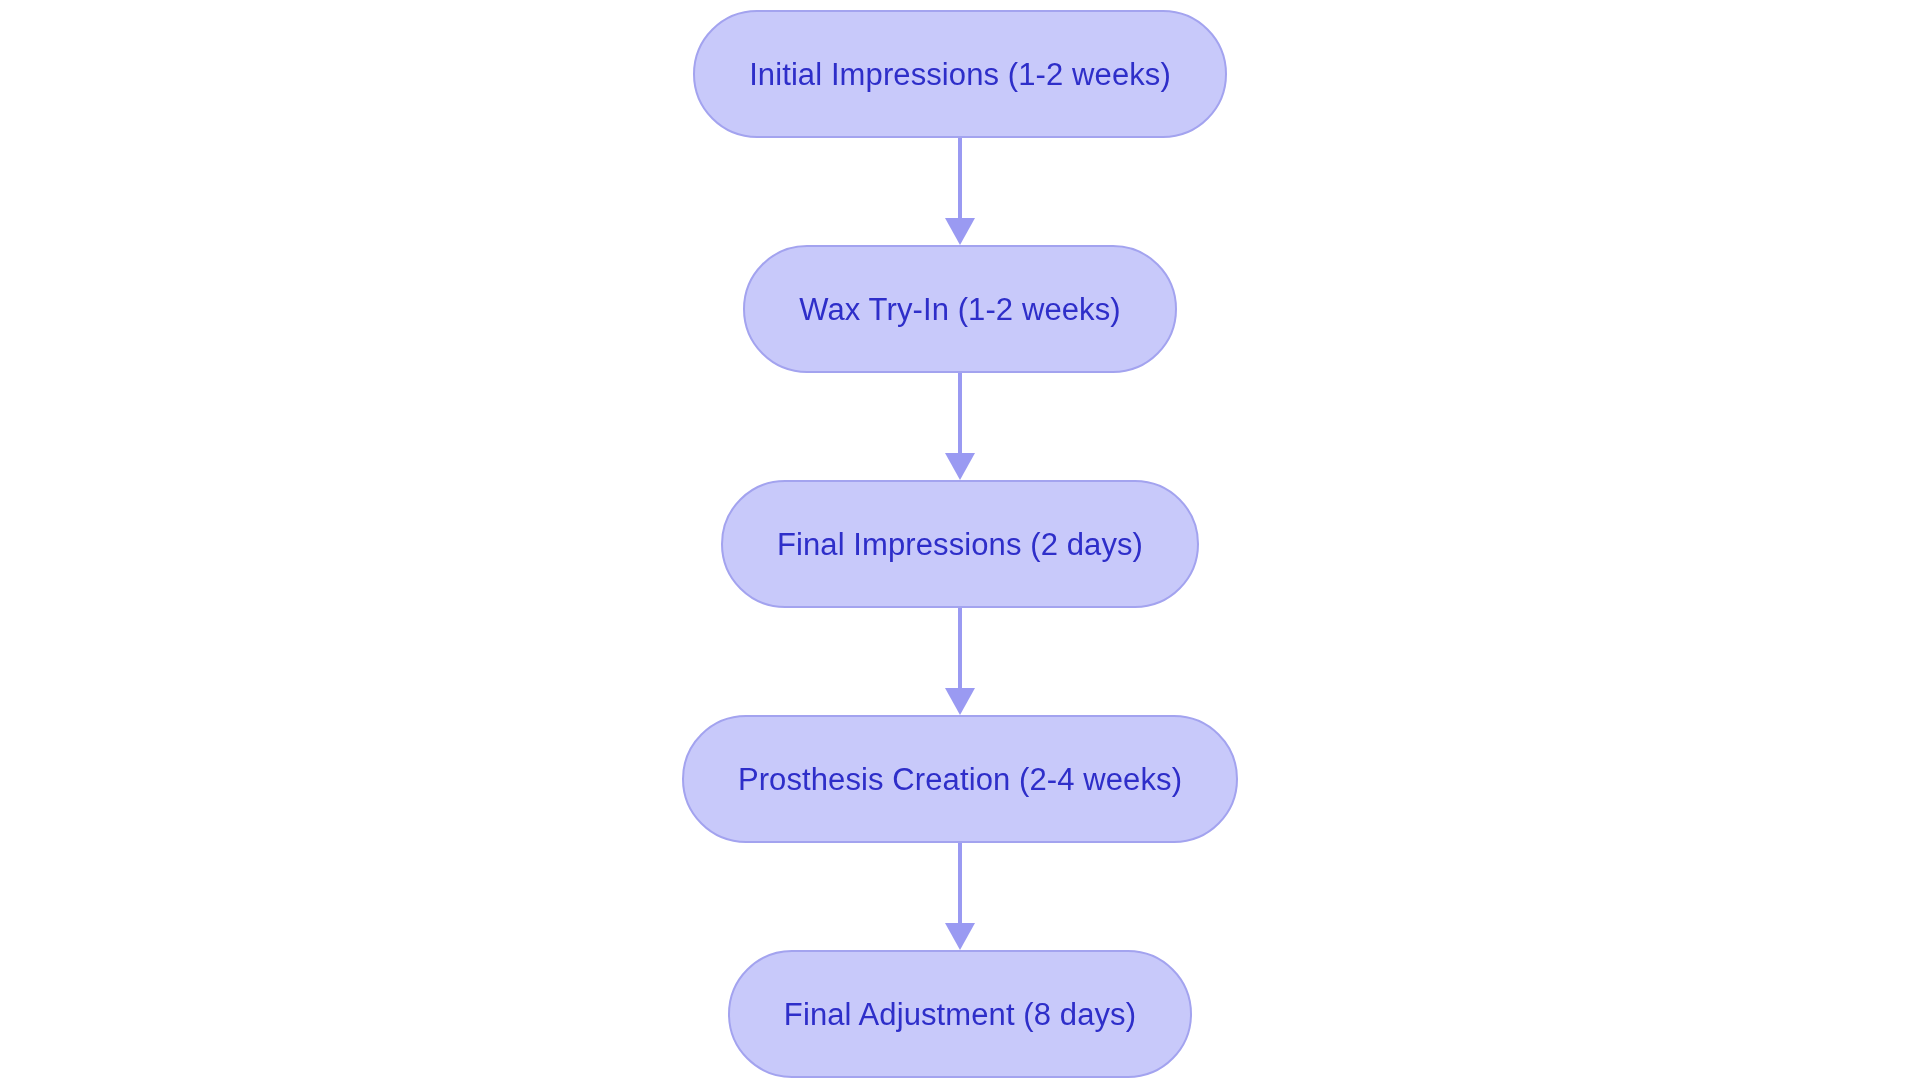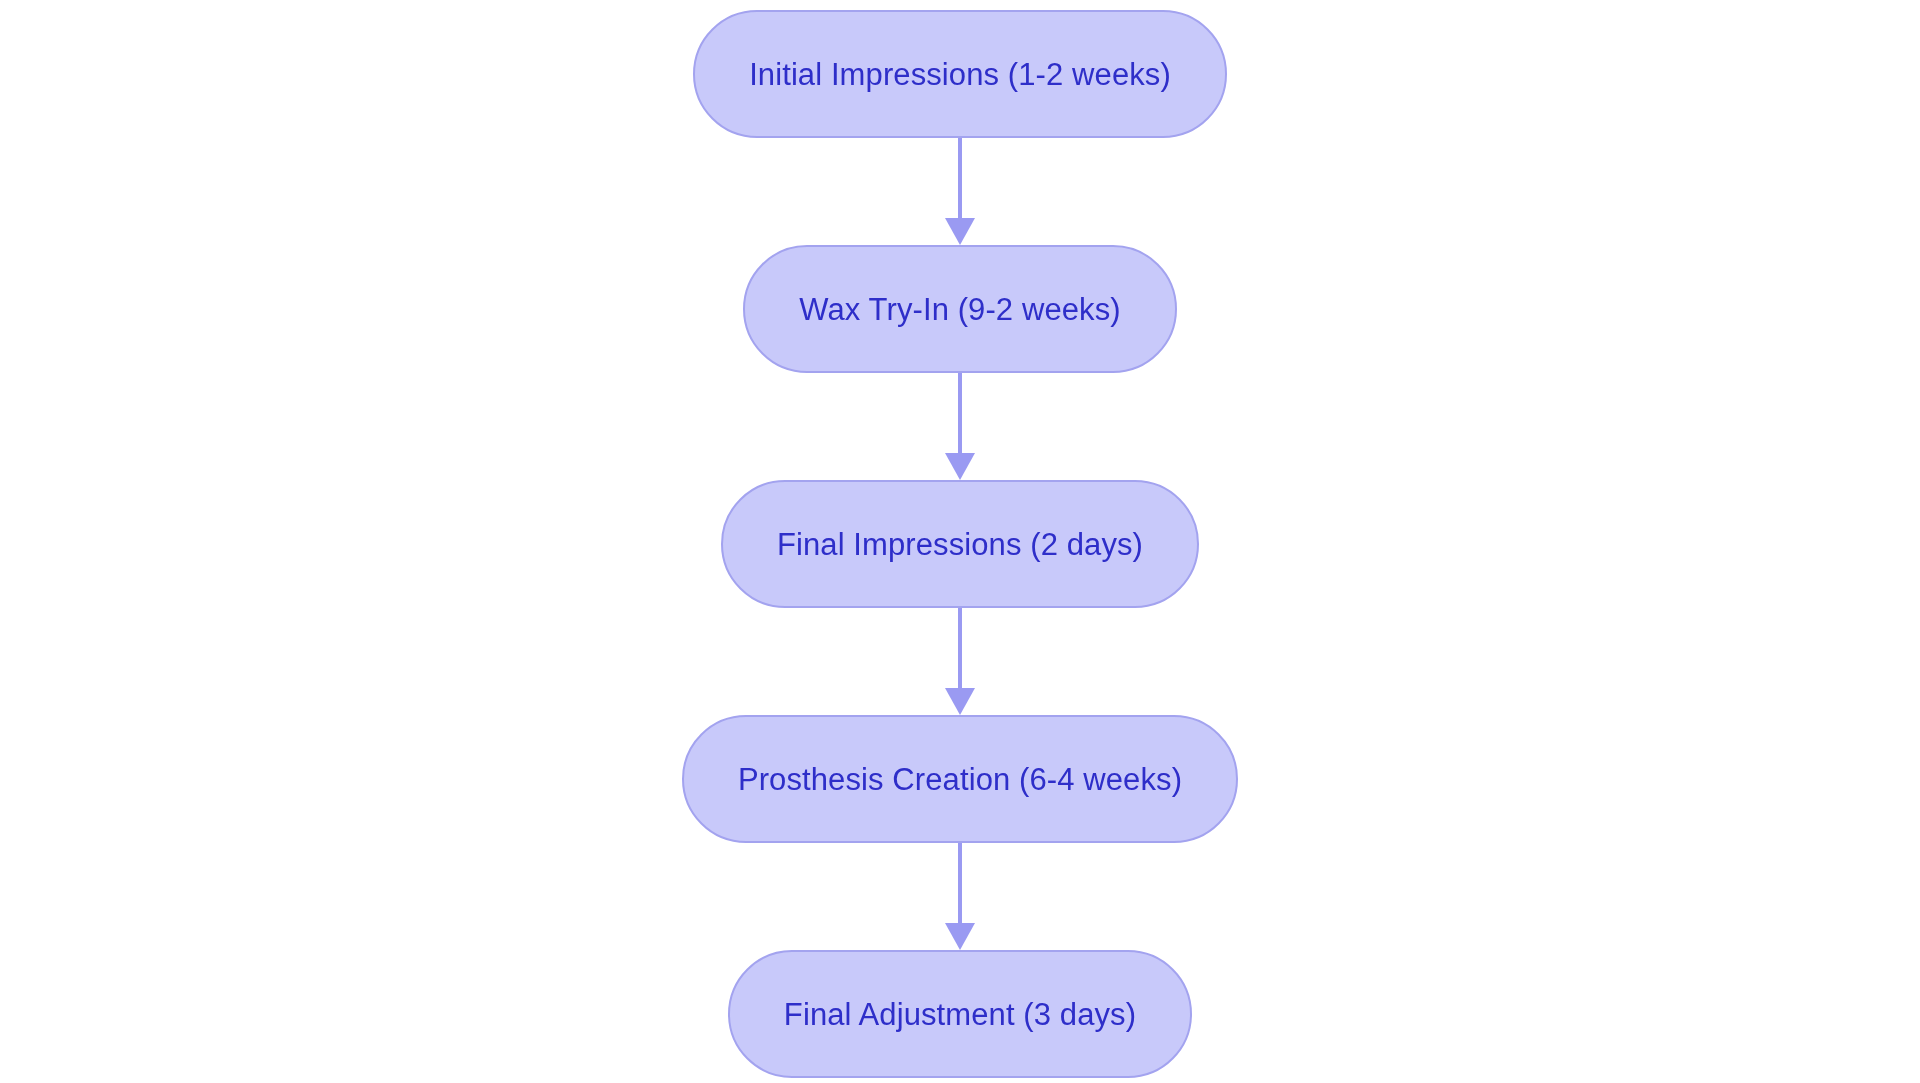--- a/index.html
+++ b/index.html
@@ -74,44 +74,44 @@
     <div class="node">
       <span class="node-label">Initial Impressions (1-2 weeks)</span>
     </div>
 
     <svg class="connector" viewBox="0 0 40 107" preserveAspectRatio="none">
       <line x1="20" y1="0" x2="20" y2="82" stroke="#9a9af2" stroke-width="4"></line>
       <polygon points="20,107 5,80 35,80" fill="#9a9af2"></polygon>
     </svg>
 
     <div class="node">
-      <span class="node-label">Wax Try-In (9-2 weeks)</span>
+      <span class="node-label">Wax Try-In (1-2 weeks)</span>
     </div>
 
     <svg class="connector" viewBox="0 0 40 107" preserveAspectRatio="none">
       <line x1="20" y1="0" x2="20" y2="82" stroke="#9a9af2" stroke-width="4"></line>
       <polygon points="20,107 5,80 35,80" fill="#9a9af2"></polygon>
     </svg>
 
     <div class="node">
       <span class="node-label">Final Impressions (2 days)</span>
     </div>
 
     <svg class="connector" viewBox="0 0 40 107" preserveAspectRatio="none">
       <line x1="20" y1="0" x2="20" y2="82" stroke="#9a9af2" stroke-width="4"></line>
       <polygon points="20,107 5,80 35,80" fill="#9a9af2"></polygon>
     </svg>
 
     <div class="node">
-      <span class="node-label">Prosthesis Creation (6-4 weeks)</span>
+      <span class="node-label">Prosthesis Creation (2-4 weeks)</span>
     </div>
 
     <svg class="connector" viewBox="0 0 40 107" preserveAspectRatio="none">
       <line x1="20" y1="0" x2="20" y2="82" stroke="#9a9af2" stroke-width="4"></line>
       <polygon points="20,107 5,80 35,80" fill="#9a9af2"></polygon>
     </svg>
 
     <div class="node">
-      <span class="node-label">Final Adjustment (3 days)</span>
+      <span class="node-label">Final Adjustment (8 days)</span>
     </div>
 
   </div>
 </div>
 
 </body></html>

